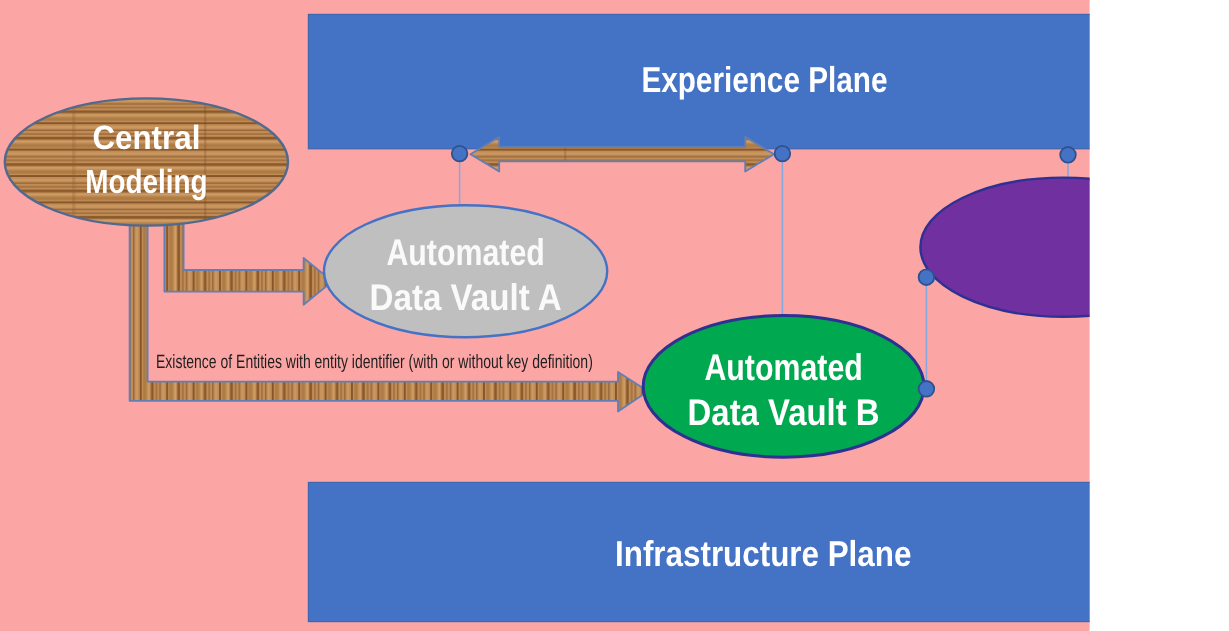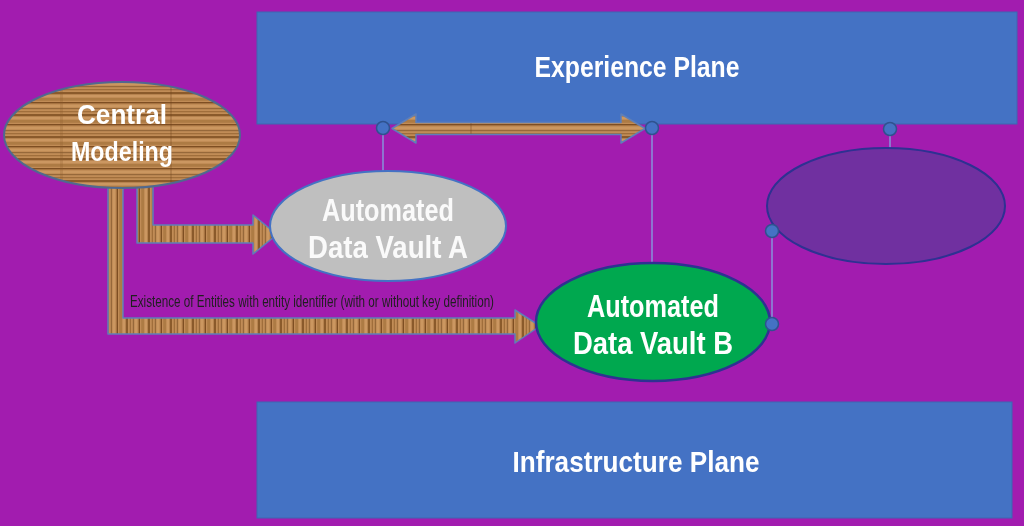--- a/index.html
+++ b/index.html
@@ -1,19 +1,19 @@
 <!DOCTYPE html>
 <html><head>
 <meta charset="utf-8">
 <style>
   html,body{margin:0;padding:0;background:#ffffff;}
   #canvas{
     position:relative;
-    width:1024px;height:526px;
-    background:#a21caf;
+    width:908px;height:526px;
+    background:#fca5a5;
     overflow:hidden;
     font-family:"Liberation Sans", sans-serif;
   }
   svg{position:absolute;left:0;top:0;}
   .plane-label{
     font-family:"Liberation Sans", sans-serif;
     font-weight:bold;
     font-size:30px;
     fill:#ffffff;
   }

